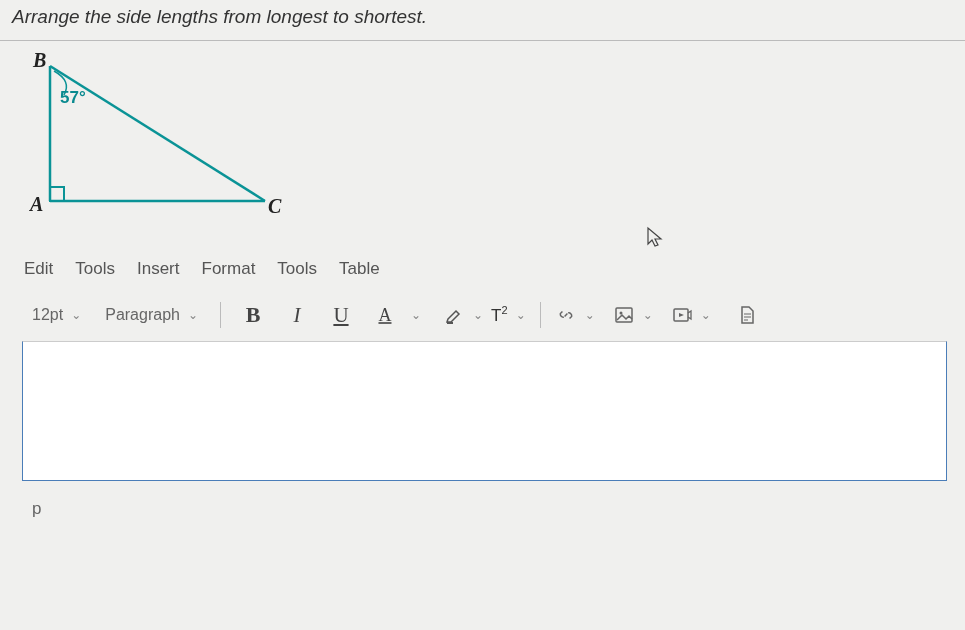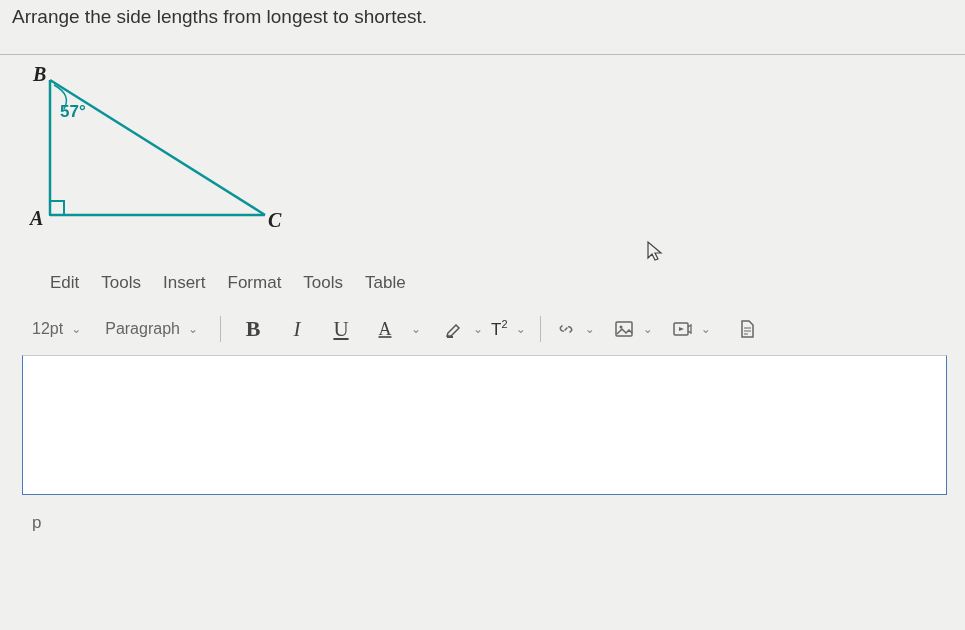--- a/index.html
+++ b/index.html
@@ -7,42 +7,43 @@
       font-family: -apple-system, BlinkMacSystemFont, 'Segoe UI', Arial, sans-serif;
       background: #f0f0ee;
       width: 965px;
       height: 630px;
       overflow: hidden;
       color: #333;
     }
     .question-text {
       font-size: 19px;
       color: #333;
-      padding: 6px 12px 26px 12px;
+      padding: 6px 12px 12px 12px;
       border-bottom: 1px solid #bbb;
+      font-style: italic;
     }
     .figure-area {
       padding: 10px 12px 30px 12px;
       position: relative;
       height: 210px;
     }
     .triangle-svg {
       position: absolute;
       top: 0;
       left: 20px;
     }
     .cursor-arrow {
       position: absolute;
       top: 185px;
       left: 645px;
     }
     .editor-menubar {
       display: flex;
       gap: 22px;
-      padding: 8px 18px 14px 50px;
+      padding: 8px 18px 14px 24px;
       font-size: 17px;
       color: #555;
     }
     .editor-menubar span { cursor: pointer; }
     .editor-toolbar {
       display: flex;
       align-items: center;
       padding: 6px 0 10px 24px;
       gap: 8px;
     }

